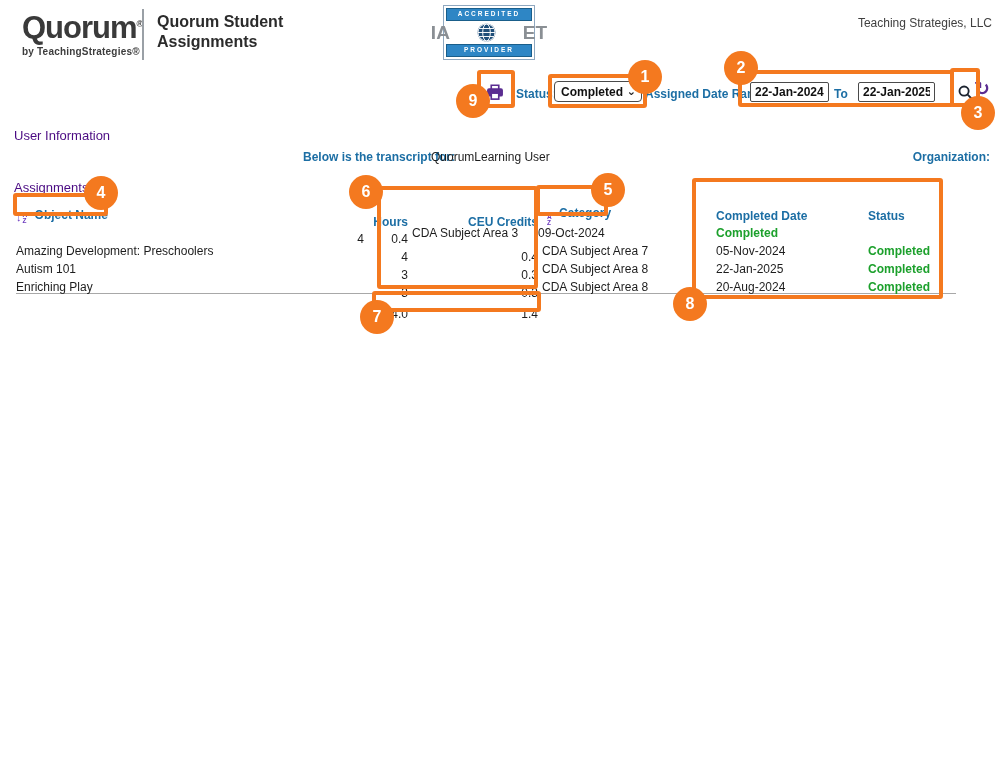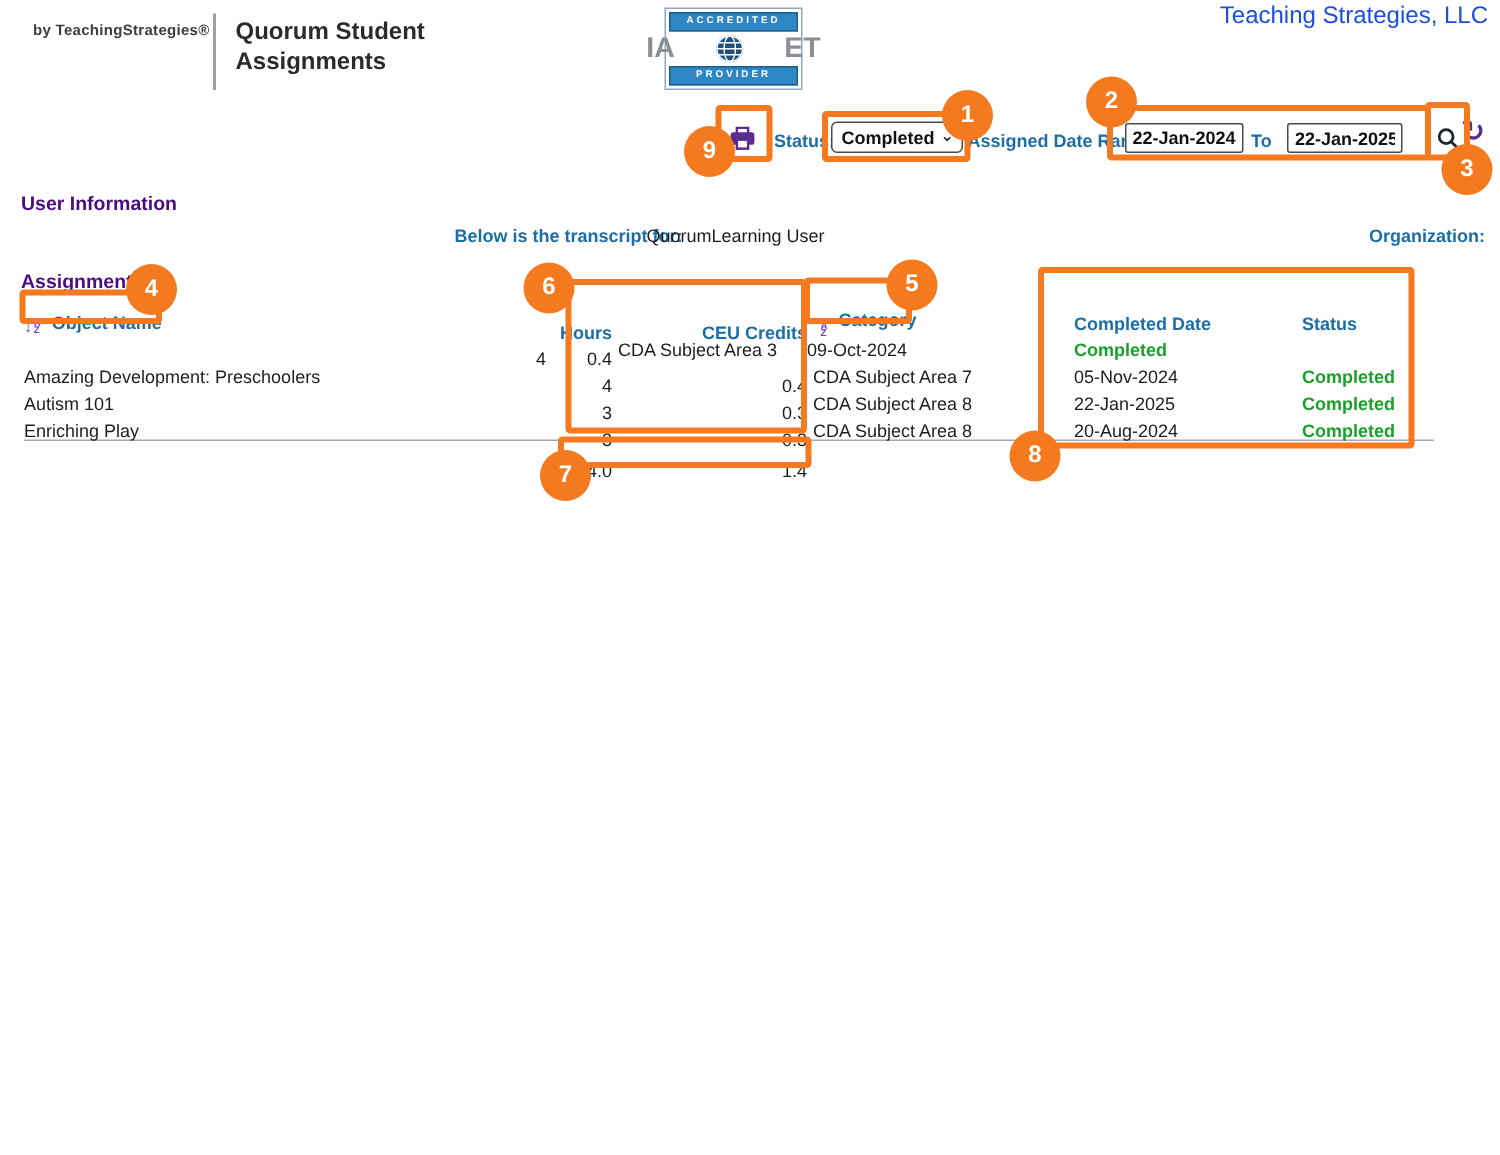--- a/index.html
+++ b/index.html
@@ -13,41 +13,41 @@
   .logo-byline{font-size:10px;font-weight:700;color:#3d3d3d;margin-top:3px;letter-spacing:0.2px;}
   .title-block{position:absolute;left:142px;top:9px;height:48px;border-left:2px solid #9aa0a6;padding:3px 0 0 13px;
                font-size:16px;font-weight:700;color:#2b2b2b;line-height:20px;}
   .iacet{position:absolute;left:443px;top:5px;width:92px;height:55px;border:1px solid #8fa8c0;background:#fff;
          box-sizing:border-box;padding:2px;display:flex;flex-direction:column;gap:1px;}
   .iacet-bar{background:#2e86c5;border:1px solid #1a5e8a;color:#fff;font-size:6.5px;font-weight:700;
              letter-spacing:2px;text-align:center;height:11px;line-height:10px;}
   .iacet-mid{flex:1;display:flex;align-items:center;justify-content:center;font-size:19px;font-weight:700;
              color:#8a8f94;line-height:1;gap:28px;}
   .globe{display:inline-flex;margin:0 -1px;}
-  .company{position:absolute;right:8px;top:2px;font-size:16px;color:#1d4ed8;}
+  .company{position:absolute;right:8px;top:16px;font-size:12px;color:#404040;}
 
   
   .lbl{position:absolute;font-size:12px;font-weight:700;color:#1c6ea4;white-space:nowrap;}
   #status-label{left:516px;top:87px;}
   #range-label{left:645px;top:87px;}
   #to-label{left:834px;top:87px;}
   .icon-printer{position:absolute;left:486px;top:83px;cursor:pointer;}
   .selectbox{position:absolute;left:554px;top:81px;width:88px;height:21px;border:1px solid #4a4a4a;border-radius:4px;
              background:#fff;box-sizing:border-box;display:flex;align-items:center;justify-content:space-between;
              padding:0 5px 0 6px;font-size:12px;font-weight:600;color:#111;cursor:pointer;}
   .chev{font-size:11px;font-weight:700;color:#222;line-height:1;}
   .datebox{position:absolute;top:82px;height:20px;border:1px solid #4a4a4a;border-radius:2px;background:#fff;
            box-sizing:border-box;font-family:inherit;font-size:12px;font-weight:600;color:#111;padding:0 4px;}
   #date-from{left:750px;width:79px;}
   #date-to{left:858px;width:77px;}
   .icon-search{position:absolute;left:957px;top:84px;cursor:pointer;}
   .icon-refresh{position:absolute;left:974px;top:79px;font-size:19px;font-weight:700;color:#5b2d91;cursor:pointer;line-height:1;}
 
   
-  .section-title{position:absolute;font-size:13px;font-weight:700;color:#4b0b83;}
+  .section-title{position:absolute;font-size:13px;font-weight:400;color:#4b0b83;}
   #user-info-title{left:14px;top:128px;}
   #assignments-title{left:14px;top:180px;}
   #transcript-label{left:303px;top:150px;}
   #transcript-user{position:absolute;left:431px;top:150px;font-size:12px;color:#1d1d1d;}
   #organization-label{right:10px;top:150px;left:auto;}
 
   
   .table{position:absolute;left:16px;top:202px;width:940px;font-size:12px;}
   .trow{display:grid;grid-template-columns:348px 44px 130px 178px 152px 88px;height:18px;align-items:center;}
   .trow.thead{height:17px;}
@@ -84,20 +84,21 @@
   #circ-7{left:360px;top:300px;}
   #circ-8{left:673px;top:287px;}
   #circ-9{left:456px;top:84px;}
 </style>
 </head>
 <body>
 
 <div class="page">
 
   <div class="logo-block">
+    <div class="logo-brand"><span>Quorum</span><span class="logo-reg">®</span></div>
     <div class="logo-byline">by TeachingStrategies®</div>
   </div>
 
   <div class="title-block">
     <div>Quorum Student</div>
     <div>Assignments</div>
   </div>
 
   <div class="iacet">
     <div class="iacet-bar">ACCREDITED</div>

